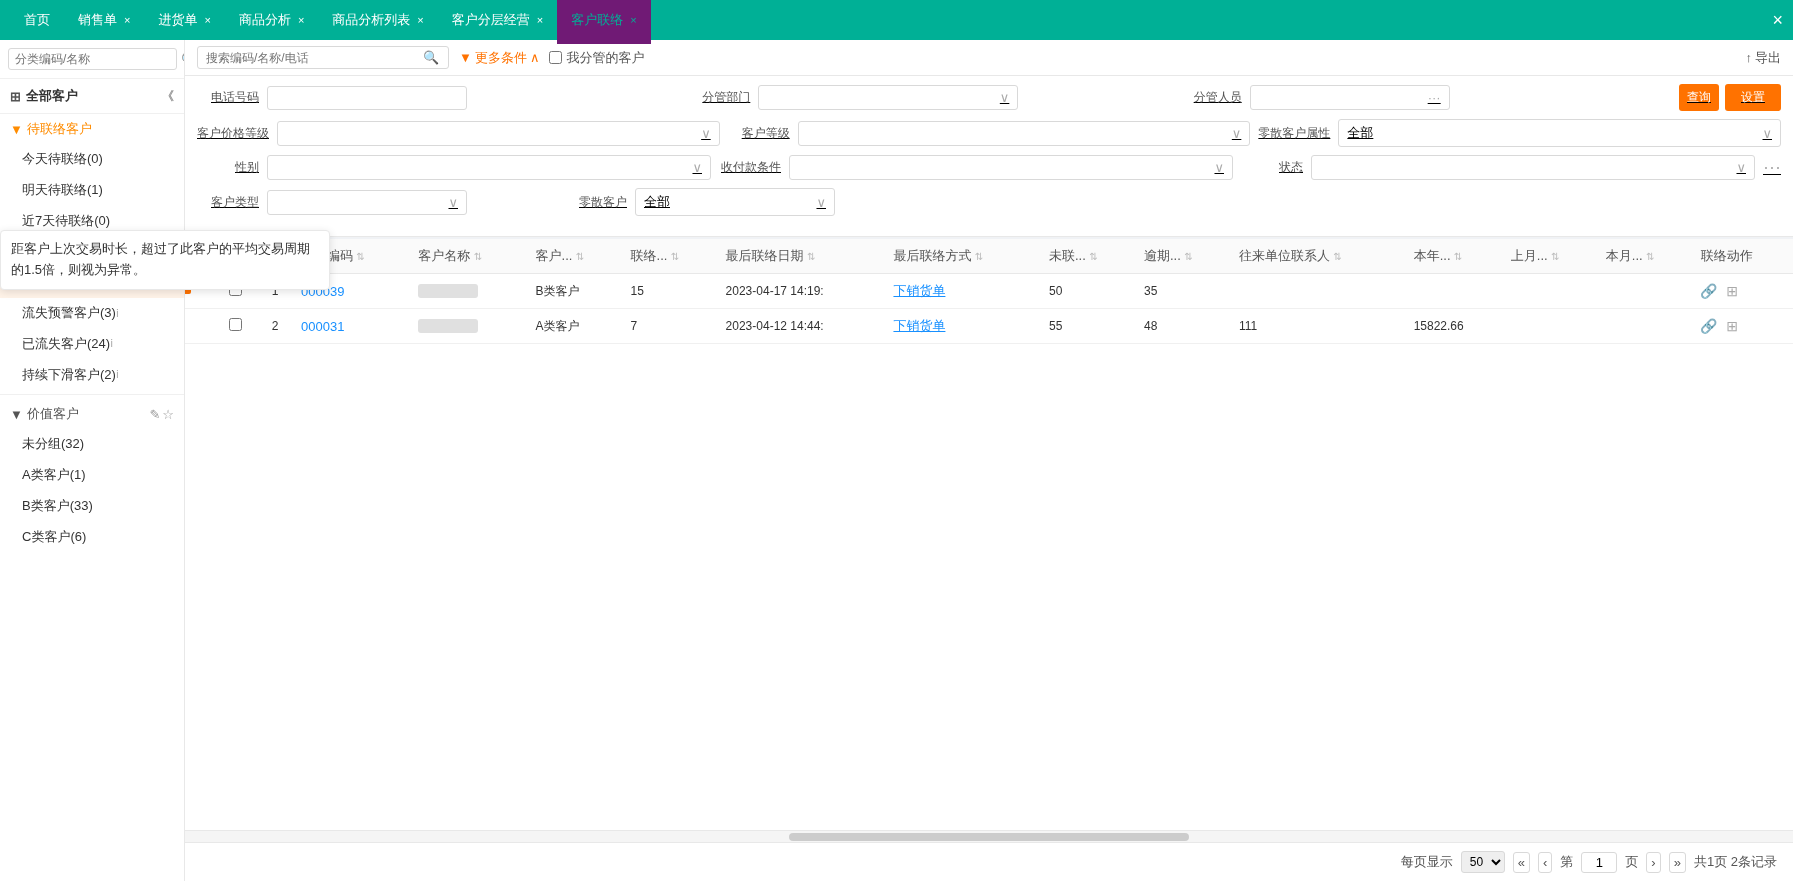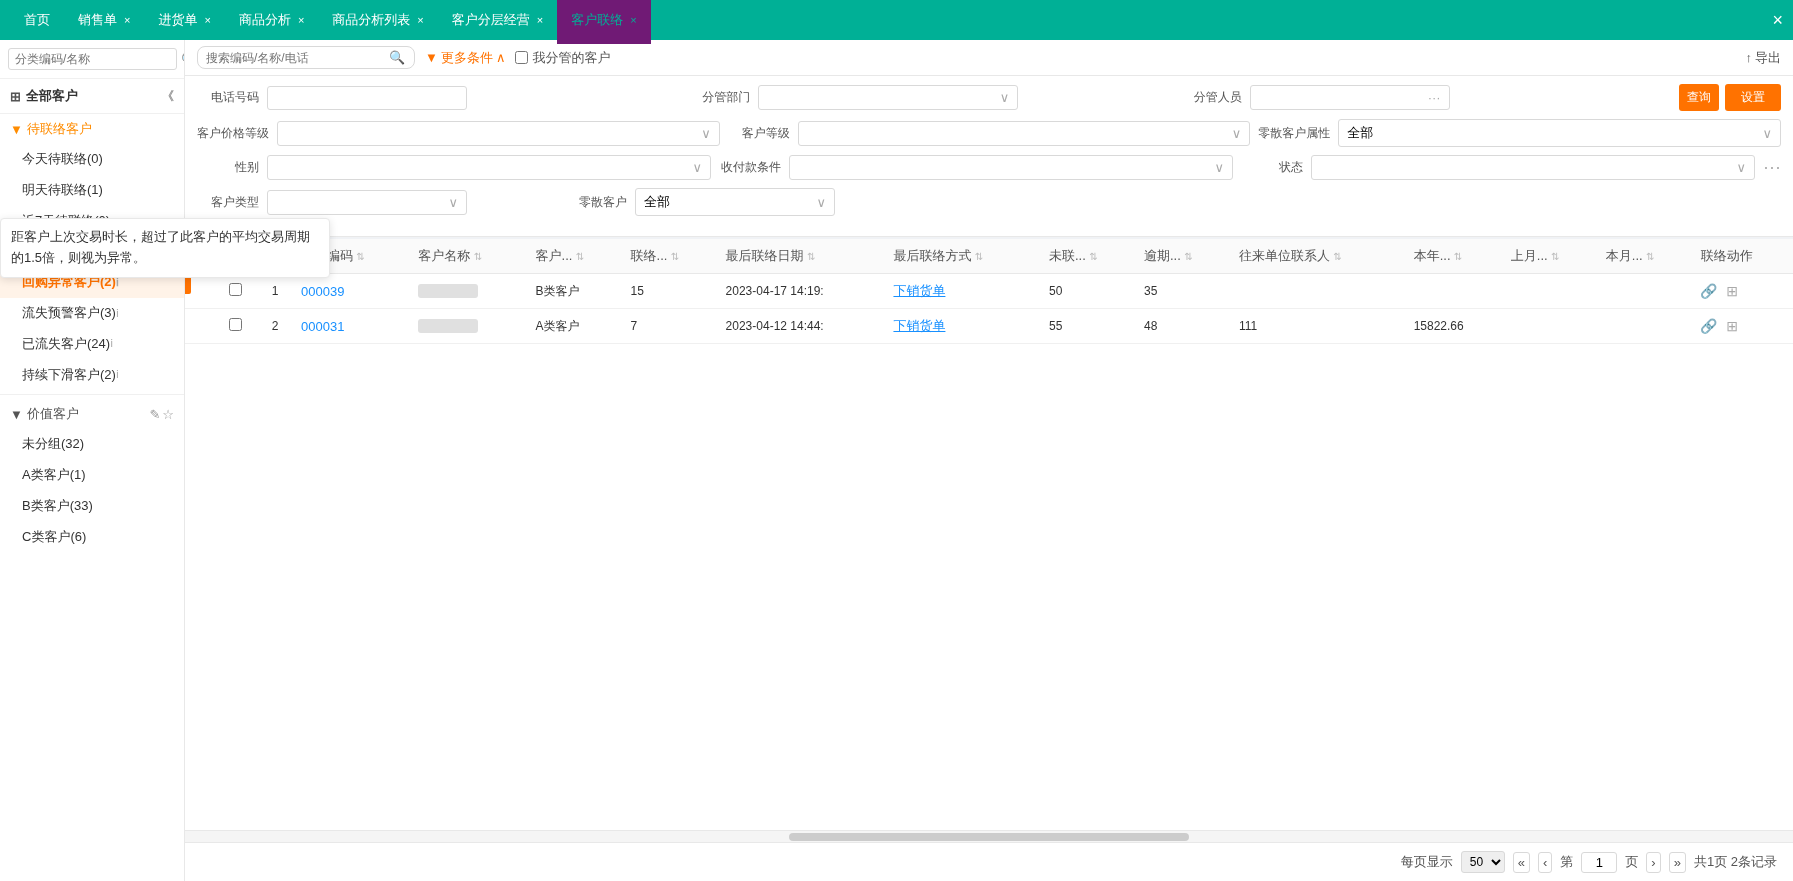--- a/index.html
+++ b/index.html
@@ -54,54 +54,54 @@
     .sidebar-divider { height: 1px; background: #f0f0f0; margin: 4px 0; }
 
     .sidebar-group-title {
       display: flex; align-items: center; padding: 6px 10px; color: #555; font-size: 12px; cursor: pointer;
     }
     .sidebar-group-title .arrow { margin-right: 4px; }
     .sidebar-group-title .edit-icon { margin-left: auto; color: #999; }
 
     
     .tooltip-box {
-      position: absolute; left: 0; top: 218px; width: 330px; background: #fff;
+      position: absolute; left: 0; top: 230px; width: 330px; background: #fff;
       border: 1px solid #e8e8e8; border-radius: 4px; padding: 8px 10px; font-size: 12px; color: #333;
       box-shadow: 0 2px 8px rgba(0,0,0,0.12); z-index: 100; line-height: 1.6;
     }
 
     
     .content-area {
       flex: 1; display: flex; flex-direction: column; overflow: hidden;
     }
 
     
     .filter-bar {
       background: #fff; padding: 6px 12px; border-bottom: 1px solid #e8e8e8;
       display: flex; align-items: center; gap: 10px;
     }
     .filter-search {
-      display: flex; align-items: center; border: 1px solid #d9d9d9; border-radius: 8px;
-      padding: 3px 8px; width: 218px; gap: 4px;
+      display: flex; align-items: center; border: 1px solid #d9d9d9; border-radius: 3px;
+      padding: 3px 8px; width: 252px; gap: 4px;
     }
     .filter-search input { border: none; outline: none; font-size: 12px; flex: 1; }
     .filter-search .search-btn { color: #999; cursor: pointer; }
     .more-conditions {
       display: flex; align-items: center; gap: 3px; color: #ff7200; cursor: pointer; font-size: 12px;
     }
     .my-customers {
       display: flex; align-items: center; gap: 4px; font-size: 12px; color: #555; cursor: pointer;
     }
     .export-btn {
       margin-left: auto; display: flex; align-items: center; gap: 3px; font-size: 12px; color: #555; cursor: pointer;
     }
 
     
     .advanced-filter {
-      background: #fff; padding: 8px 12px; border-bottom: 1px solid #e8e8e8;
+      background: #fff; padding: 8px 12px; border-bottom: 1px solid #e8e8e8; text-decoration: underline;
     }
     .filter-row { display: flex; align-items: center; margin-bottom: 8px; gap: 8px; }
     .filter-row:last-child { margin-bottom: 12px; }
     .filter-cell {
       display: flex; align-items: center; flex: 1;
     }
     .filter-label { color: #555; font-size: 12px; min-width: 70px; text-align: right; padding-right: 8px; }
     .filter-input {
       flex: 1; border: 1px solid #d9d9d9; border-radius: 3px; padding: 4px 8px; font-size: 12px;
       outline: none; background: #fff;

